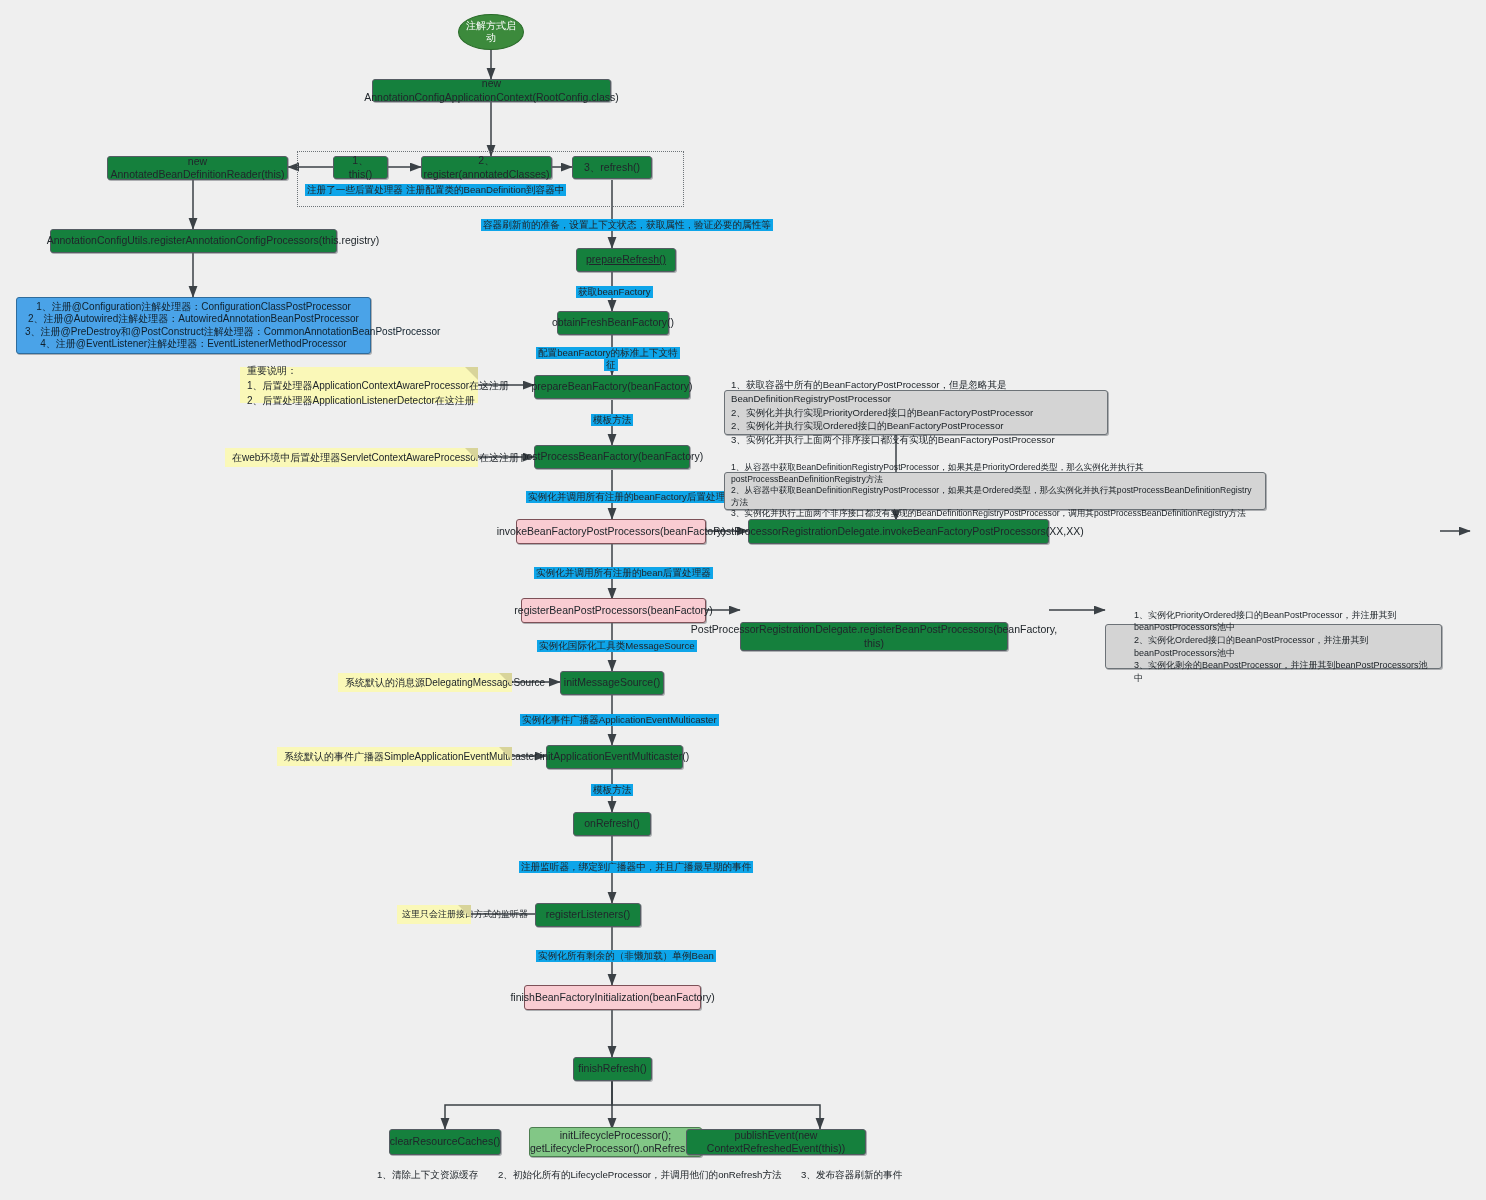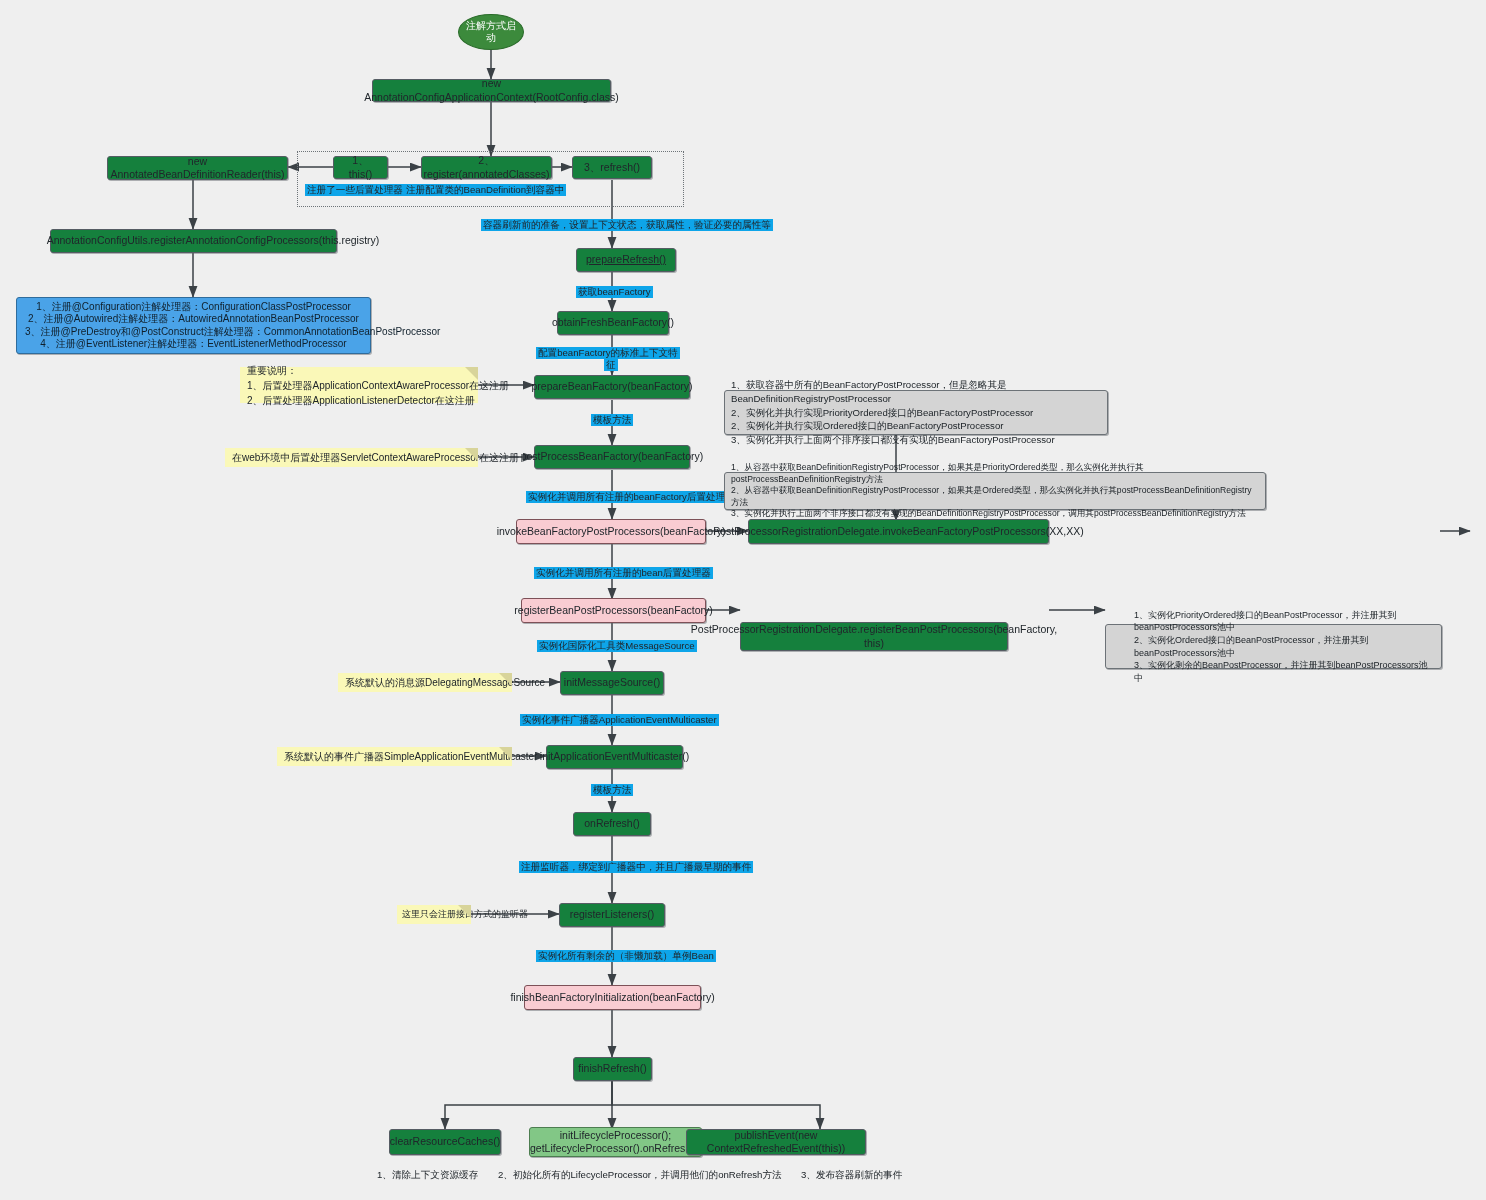--- a/index.html
+++ b/index.html
@@ -226,21 +226,21 @@
   <div class="node pink" style="left:521px;top:598px;width:185px;height:25px;">registerBeanPostProcessors(beanFactory)</div>
 
   <div class="node" style="left:740px;top:596px;width:268px;height:29px;margin-top:26px;">PostProcessorRegistrationDelegate.registerBeanPostProcessors(beanFactory, this)</div>
 
   <div class="node" style="left:560px;top:671px;width:104px;height:24px;">initMessageSource()</div>
 
   <div class="node" style="left:546px;top:745px;width:137px;height:24px;">initApplicationEventMulticaster()</div>
 
   <div class="node" style="left:573px;top:812px;width:78px;height:24px;">onRefresh()</div>
 
-  <div class="node" style="left:559px;top:903px;width:106px;height:24px;">registerListeners()</div>
+  <div class="node" style="left:535px;top:903px;width:106px;height:24px;">registerListeners()</div>
 
   <div class="node pink" style="left:524px;top:985px;width:177px;height:25px;">finishBeanFactoryInitialization(beanFactory)</div>
 
   <div class="node" style="left:573px;top:1057px;width:79px;height:24px;">finishRefresh()</div>
 
   <div class="node" style="left:389px;top:1129px;width:112px;height:26px;">clearResourceCaches()</div>
 
   <div class="node green" style="left:529px;top:1127px;width:173px;height:30px;">
     <div class="lines">
       <div>initLifecycleProcessor();</div>

